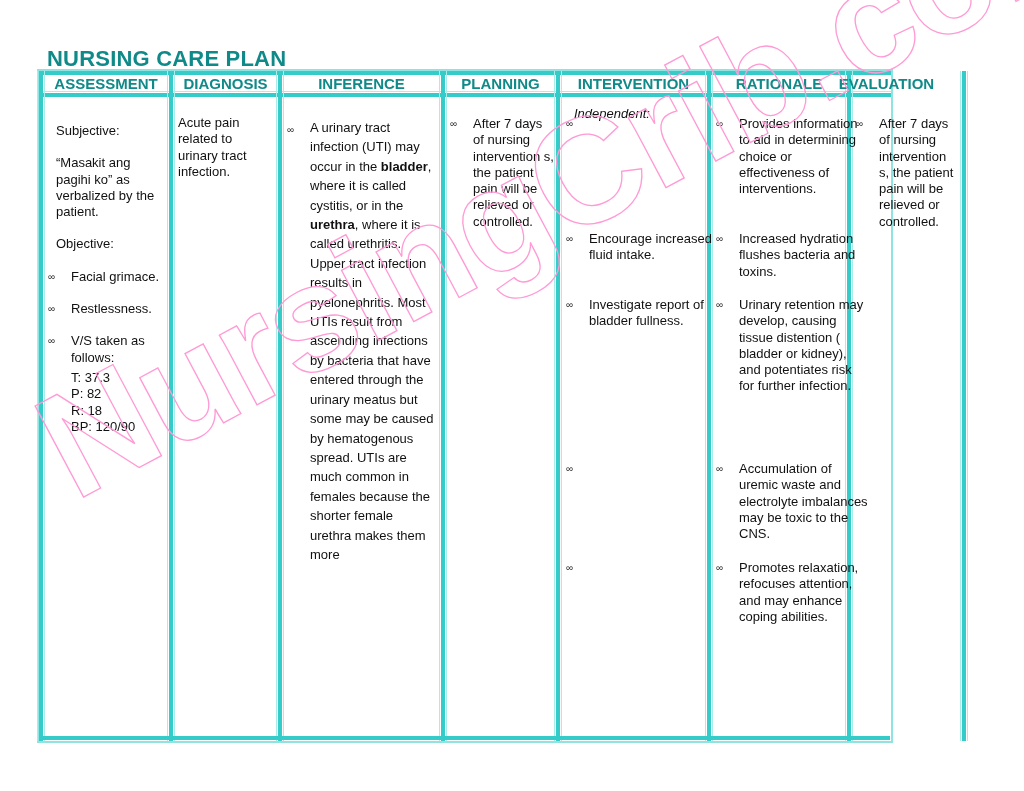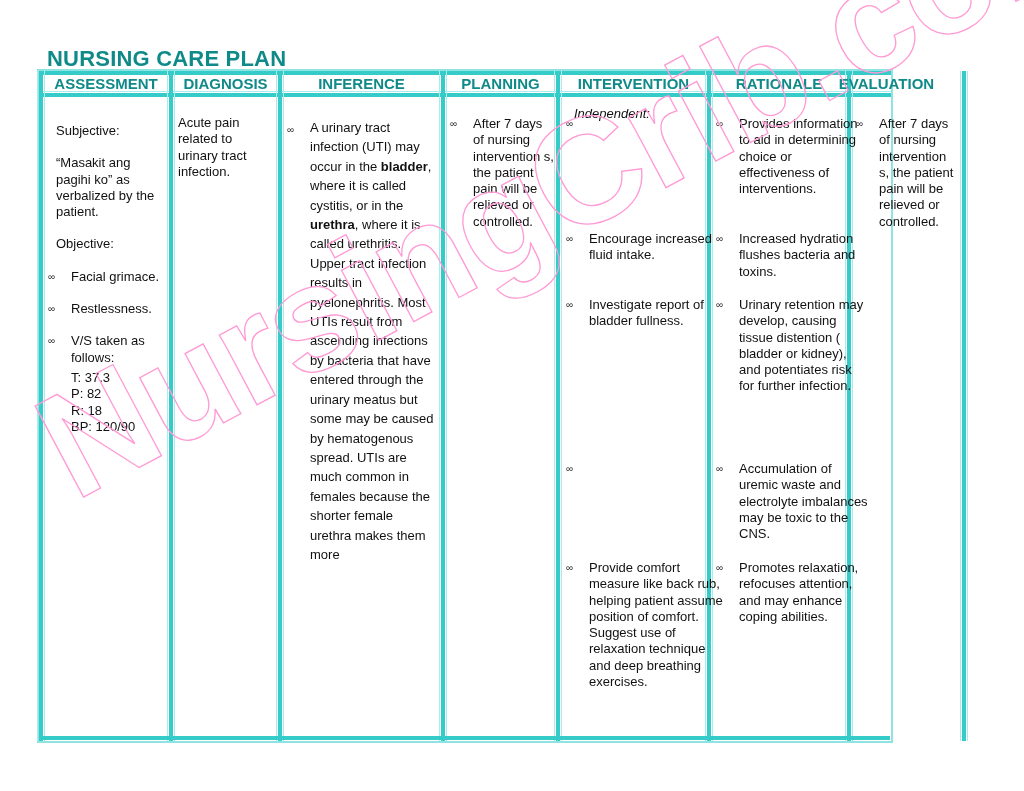--- a/index.html
+++ b/index.html
@@ -104,21 +104,20 @@
     </div>
     <div class="bl" style="position:absolute;top:199px;width:140px">
       <span class="b">∞</span>
       <span>Investigate report of bladder fullness.</span>
     </div>
     <div class="bl" style="position:absolute;top:363px;width:140px">
       <span class="b">∞</span>
     </div>
     <div class="bl" style="position:absolute;top:462px;width:140px">
       <span class="b">∞</span>
-      <span>Provide comfort measure like back rub, helping patient assume position of comfort. Suggest use of relaxation technique and deep breathing exercises.</span>
     </div>
   </div>
 
   <div class="cell" style="left:677px;width:130px;top:45px">
     <div class="bl" style="position:absolute;top:0;width:130px">
       <span class="b">∞</span>
       <span>Provides information to aid in determining choice or effectiveness of interventions.</span>
     </div>
     <div class="bl" style="position:absolute;top:115px;width:130px">
       <span class="b">∞</span>

